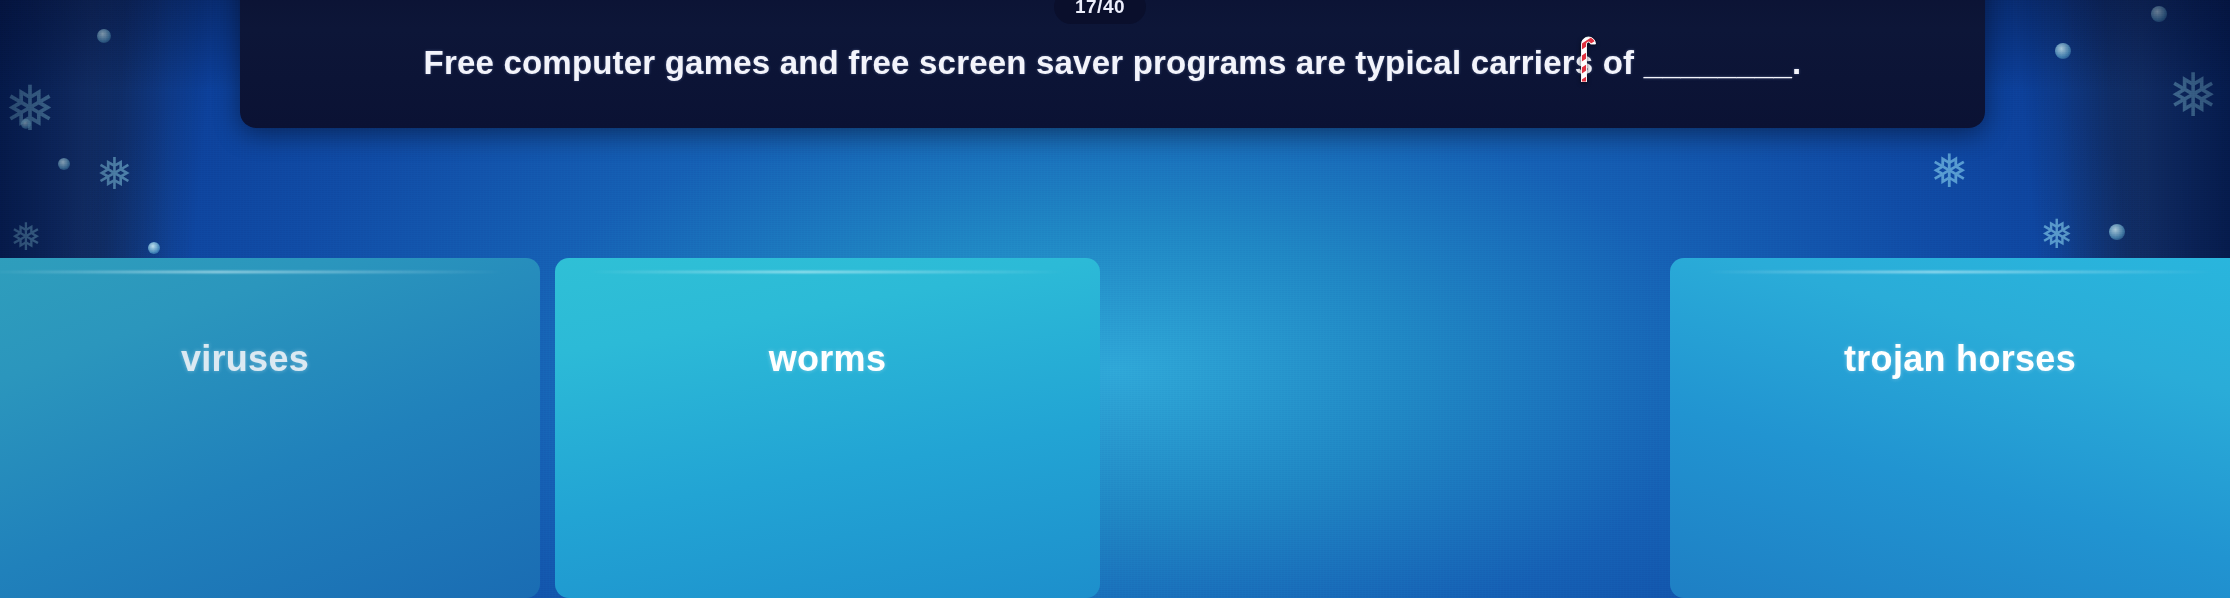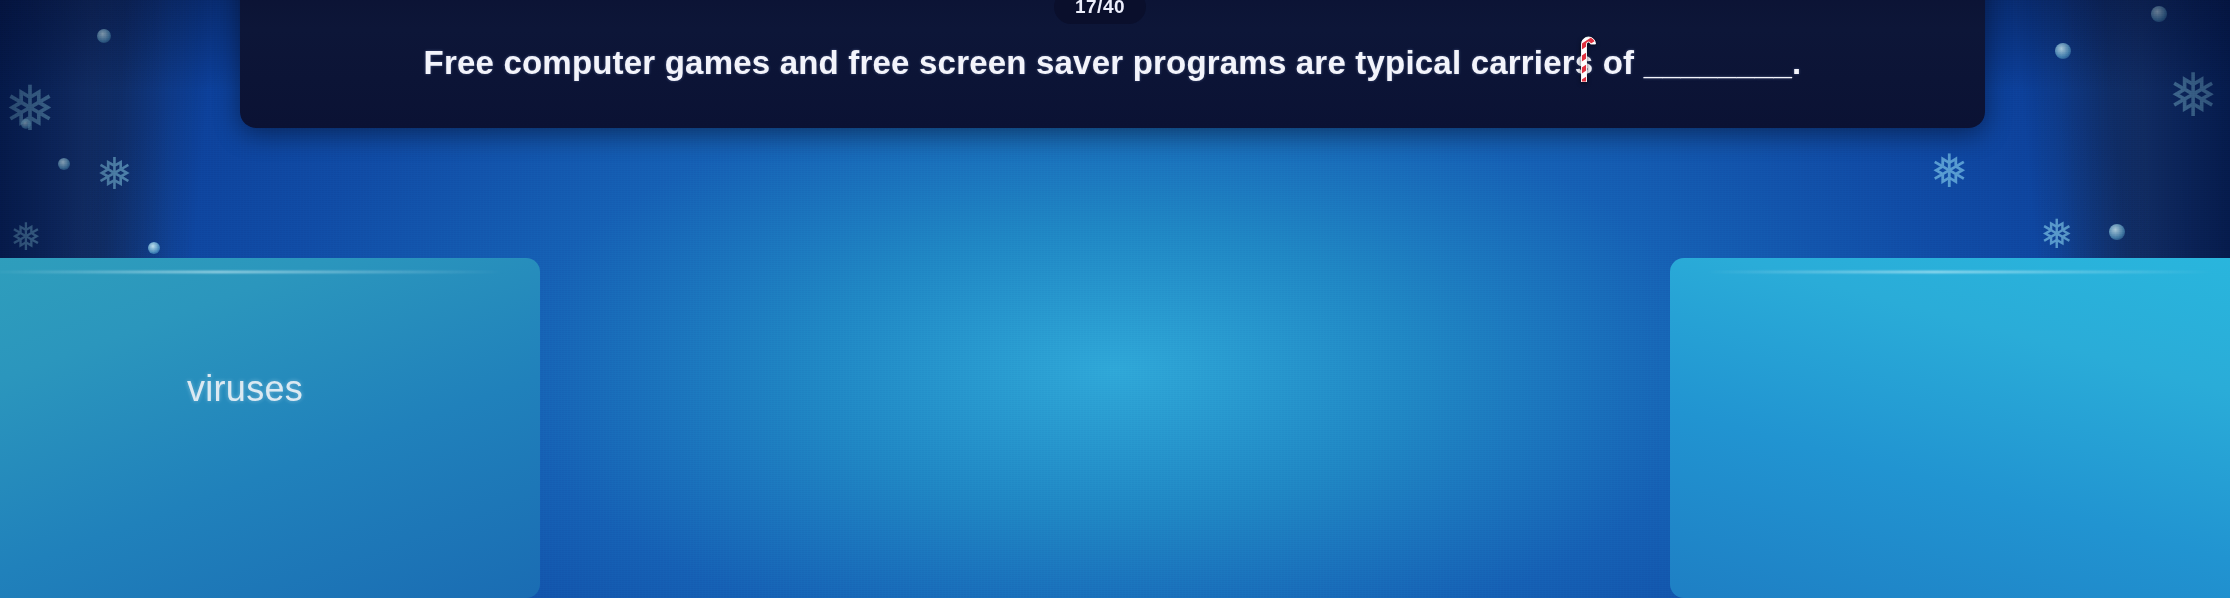--- a/index.html
+++ b/index.html
@@ -137,24 +137,24 @@
     position: absolute;
     left: 6%;
     right: 6%;
     top: 13px;
     height: 2px;
     background: linear-gradient(90deg, rgba(255,255,255,0.0), rgba(225,250,255,0.75) 45%, rgba(255,255,255,0.0));
     filter: blur(0.8px);
   }
   .tile-label {
     position: relative;
-    margin-top: 110px;
+    margin-top: 80px;
     color: #ffffff;
     font-size: 36px;
-    font-weight: 400;
+    font-weight: 700;
     letter-spacing: 0.3px;
     white-space: nowrap;
     text-shadow: 0 0 4px rgba(210,240,255,0.45);
   }
   .tile.t0 {
     left: -50px;
     width: 590px;
     background: linear-gradient(160deg, #2f9fbc 0%, #2b96bd 25%, #2081bb 60%, #1a6cb3 100%);
   }
   .tile.t0 .tile-label { color: #dbe9f2; }
@@ -219,24 +219,29 @@
 
   <div id="question-counter">17/40</div>
 
   <div id="answers">
 
     <div class="tile t0">
       <div class="tile-sheen"></div>
       <div class="tile-label">viruses</div>
     </div>
 
+    <div class="tile t1">
+      <div class="tile-sheen"></div>
+      <div class="tile-label">worms</div>
+    </div>
 
 
     <div class="tile t3">
       <div class="tile-sheen"></div>
+      <div class="tile-label">trojan horses</div>
     </div>
 
   </div>
 
   <svg id="cursor" viewBox="0 0 26 60" xmlns="http://www.w3.org/2000/svg">
     <defs>
       <clipPath id="cane-clip">
         <path d="M14.5 60 L9.5 60 L9.5 22 A7 7 0 0 1 23.5 22 L18.5 22 A2 2 0 0 0 14.5 22 Z"></path>
       </clipPath>
     </defs>

